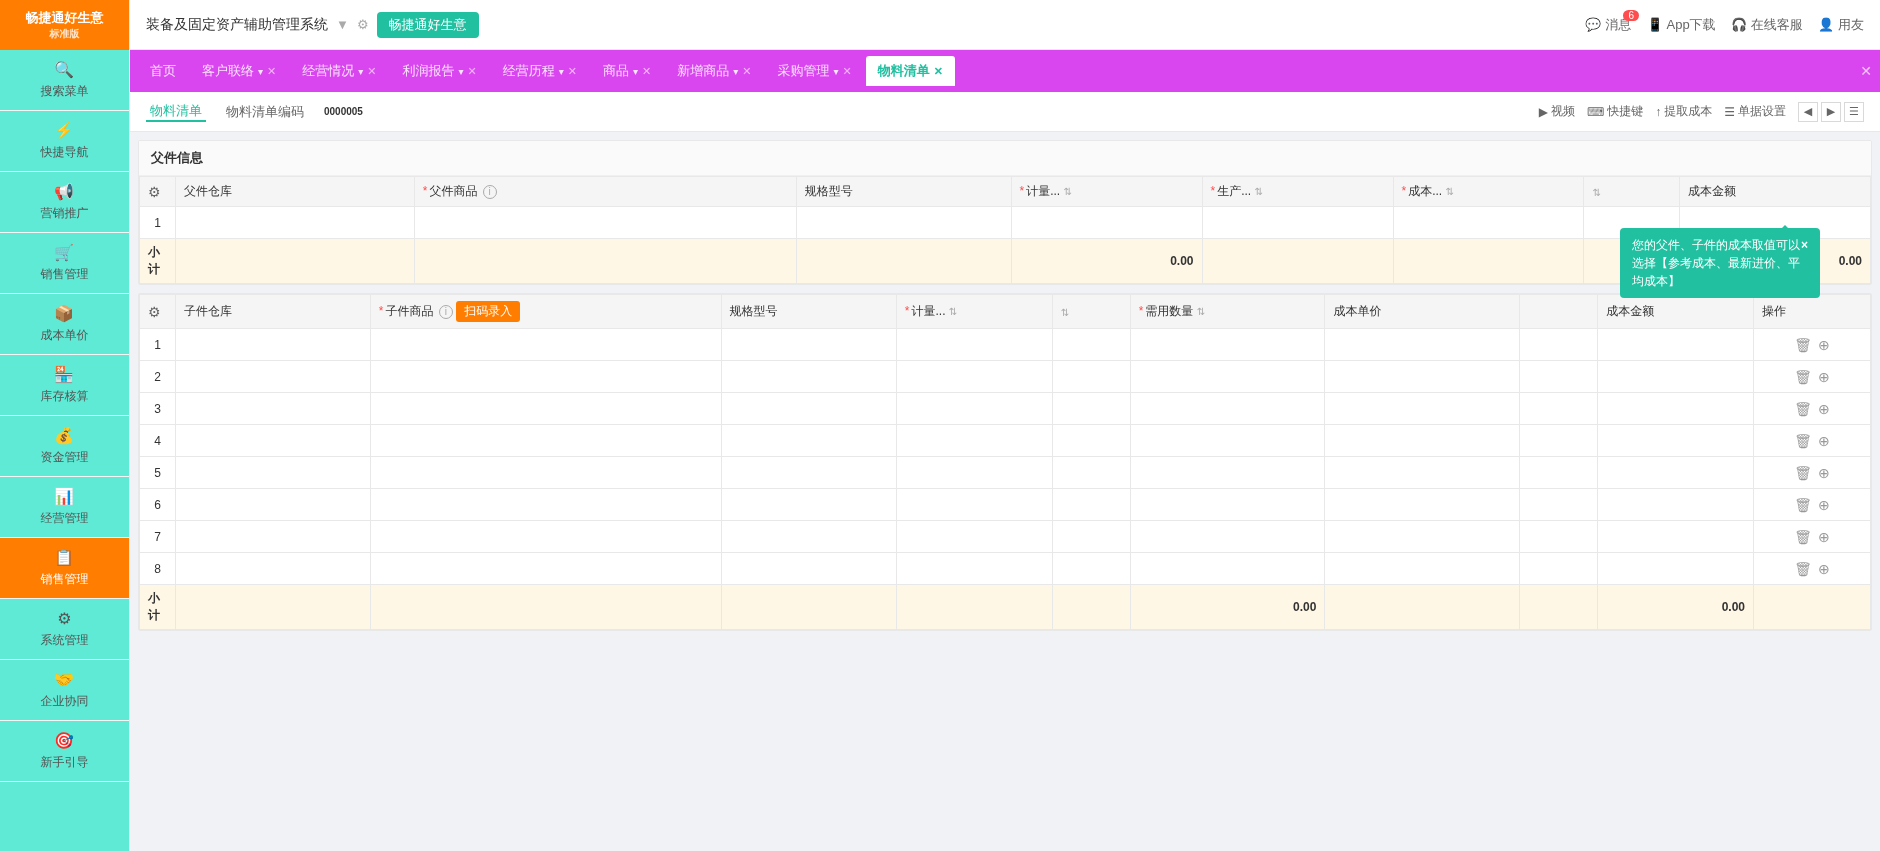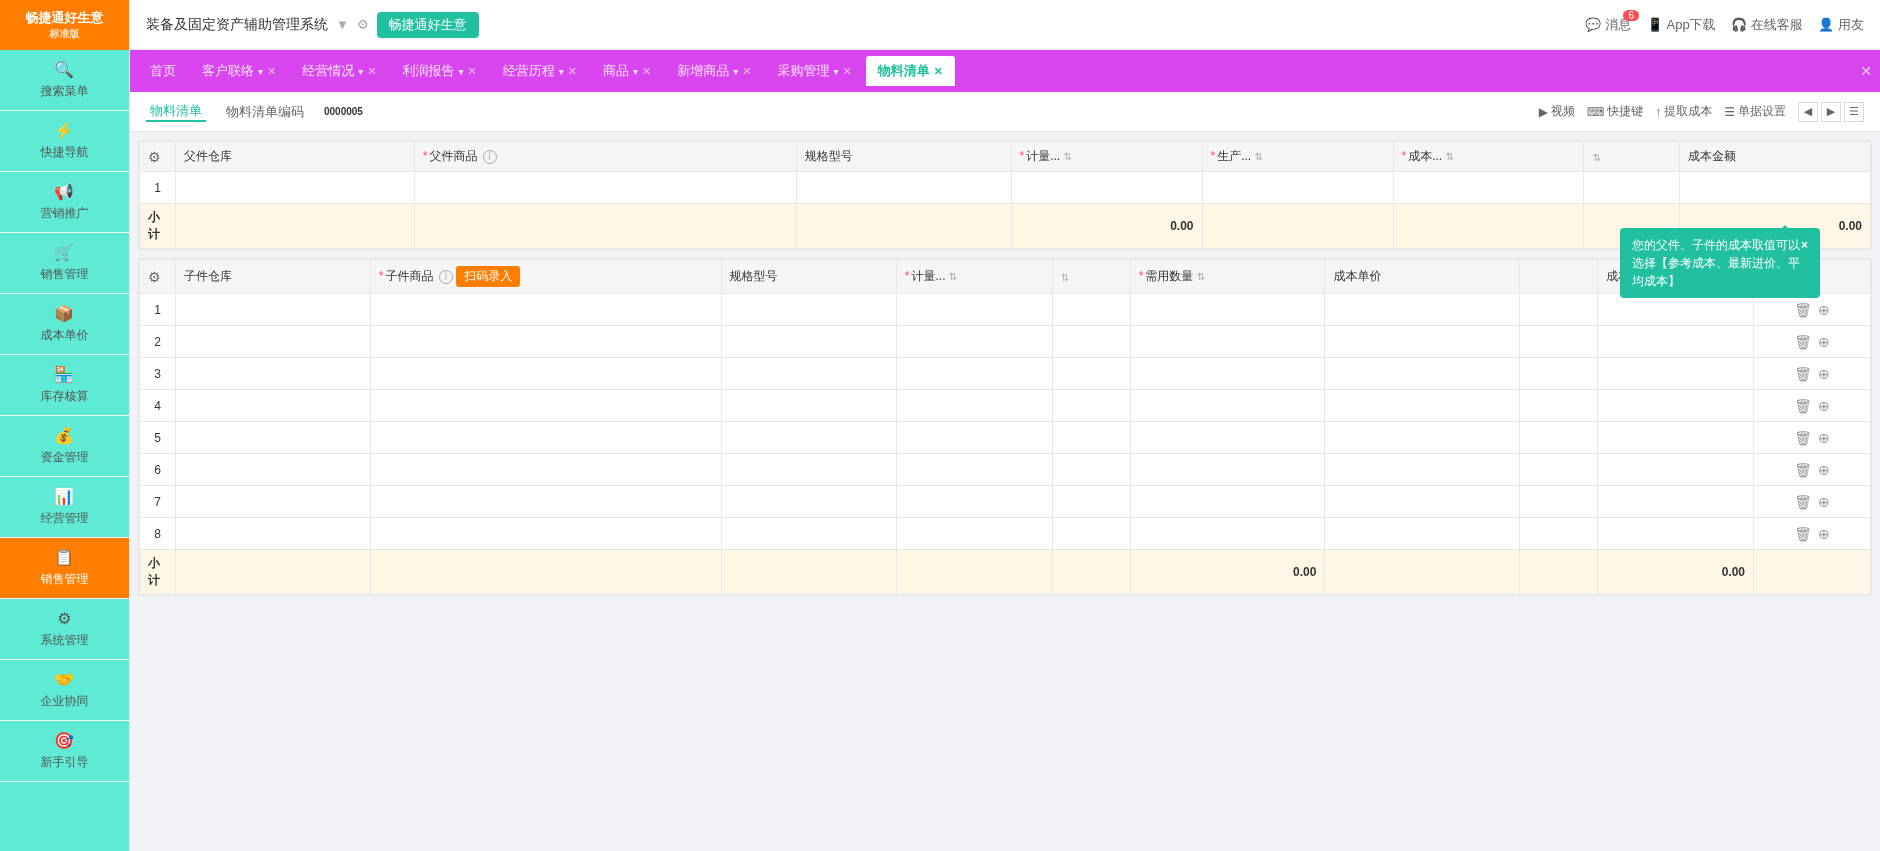--- a/index.html
+++ b/index.html
@@ -425,20 +425,23 @@
     </div>
 
     <div class="relative" style="position:relative;">
 
       <div class="tooltip-box">
         <span class="tooltip-close">×</span>
         <span>您的父件、子件的成本取值可以选择【参考成本、最新进价、平均成本】</span>
       </div>
 
       <div class="section">
+        <div class="section-title">
+          <span>父件信息</span>
+        </div>
         <table class="data-table">
           <thead>
             <tr>
               <th class="col-settings"><span class="gear-icon">⚙</span></th>
               <th style="min-width:100px;">父件仓库</th>
               <th style="min-width:160px;">
                 <span class="required">*</span>父件商品
                 <span class="info-circle">i</span>
               </th>
               <th style="min-width:90px;">规格型号</th>

